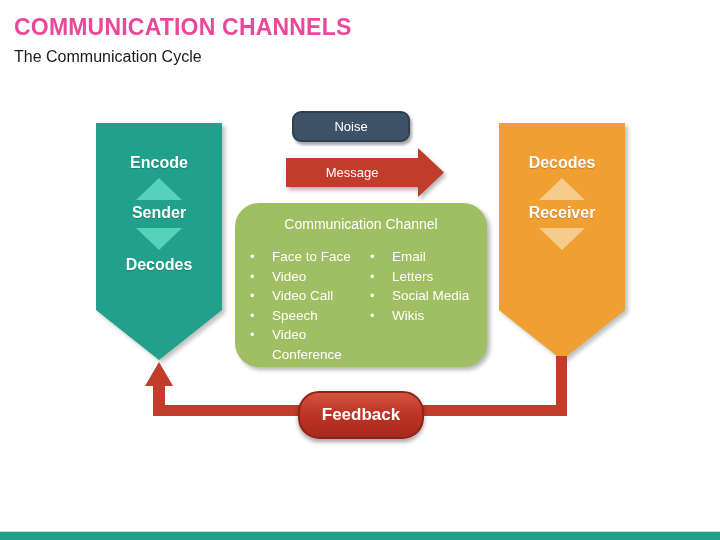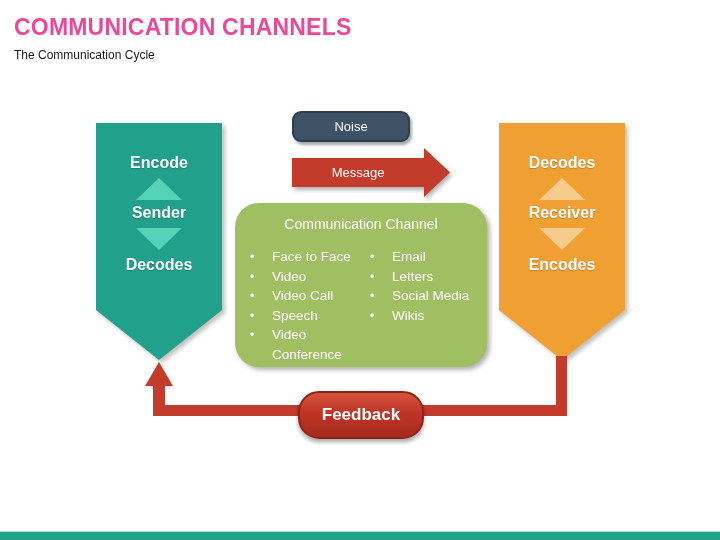--- a/index.html
+++ b/index.html
@@ -9,21 +9,21 @@
     position:relative; width:720px; height:540px; margin:0 auto;
     background:#ffffff; overflow:hidden;
   }
   
   .title {
     position:absolute; left:14px; top:14px;
     font-size:23px; font-weight:bold; color:#ec4899; letter-spacing:.2px;
   }
   .subtitle {
     position:absolute; left:14px; top:48px;
-    font-size:12px; color:#1a1a1a;
+    font-size:16px; color:#1a1a1a;
   }
   
   .banner {
     position:absolute; top:123px; width:126px; height:237px;
     filter:drop-shadow(3px 3px 2px rgba(90,90,90,.38));
   }
   .banner-shape {
     position:absolute; inset:0;
     clip-path:polygon(0 0, 100% 0, 100% 187px, 50% 100%, 0 187px);
   }
@@ -49,21 +49,21 @@
   
   .noise {
     position:absolute; left:292px; top:111px; width:118px; height:31px;
     background:var(--slate); border:2px solid var(--slate_border); border-radius:9px;
     display:flex; align-items:center; justify-content:center;
     color:#fff; font-size:13px;
     box-shadow:2px 3px 3px rgba(0,0,0,.35);
   }
   
   .message-wrap {
-    position:absolute; left:292px; top:148px; width:158px; height:49px;
+    position:absolute; left:286px; top:148px; width:158px; height:49px;
     filter:drop-shadow(2px 3px 2px rgba(0,0,0,.3));
   }
   .message-shape {
     position:absolute; inset:0; background:var(--red);
     clip-path:polygon(0 10px, 132px 10px, 132px 0, 100% 50%, 132px 100%, 132px 39px, 0 39px);
   }
   .message-label {
     position:absolute; left:0; top:10px; width:132px; height:29px;
     display:flex; align-items:center; justify-content:center;
     color:#fff; font-size:13px;
@@ -130,21 +130,20 @@
     <div class="tri down"></div>
     <div class="banner-label l3">Decodes</div>
   </div>
 
   <div class="banner receiver">
     <div class="banner-shape"></div>
     <div class="banner-label l1">Decodes</div>
     <div class="tri up"></div>
     <div class="banner-label l2">Receiver</div>
     <div class="tri down"></div>
-    <div class="banner-label l3">Encodes</div>
   </div>
 
   <div class="noise">
     <span>Noise</span>
   </div>
 
   <div class="message-wrap">
     <div class="message-shape"></div>
     <div class="message-label">Message</div>
   </div>

